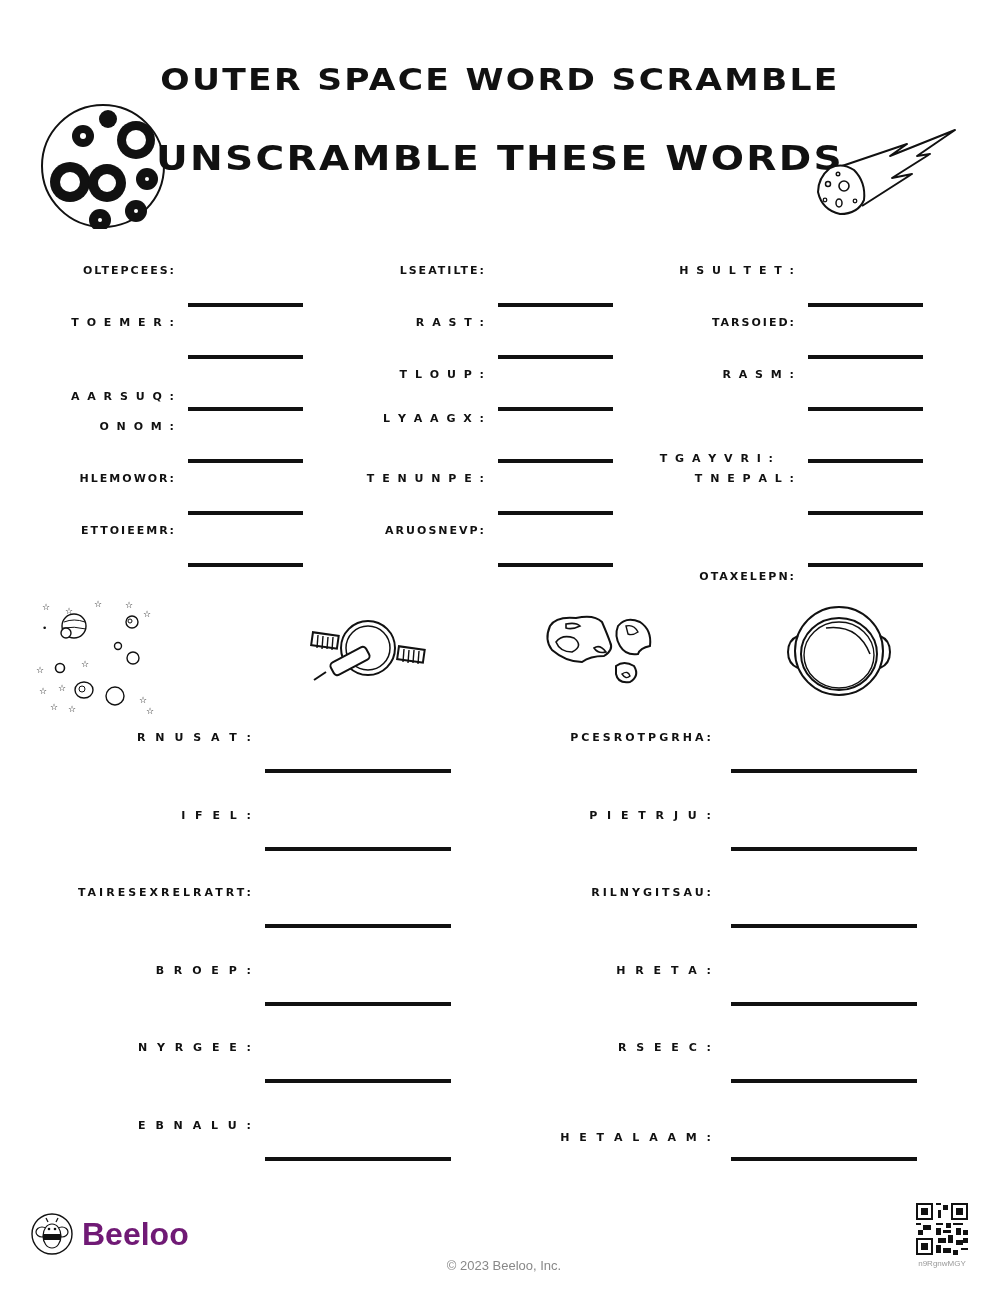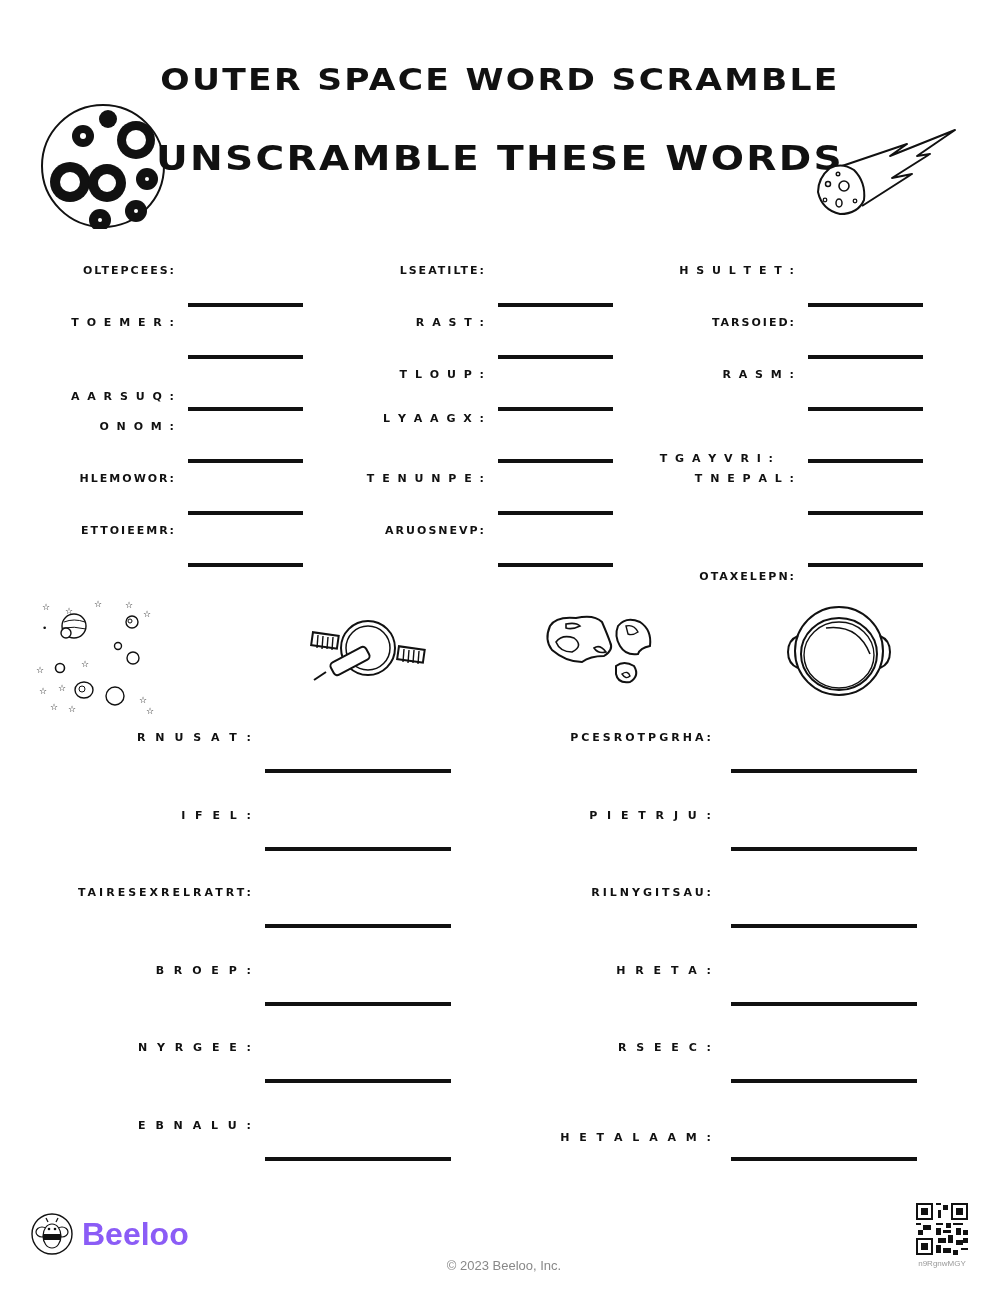--- a/index.html
+++ b/index.html
@@ -18,21 +18,21 @@
 
   .word-label {
     position: absolute; font-family: "DejaVu Sans", sans-serif; font-weight: bold;
     font-size: 11px; color: #111; text-align: right; white-space: nowrap;
   }
   .answer-line {
     position: absolute; height: 4px; background: #111;
   }
 
   #footer-logo { position: absolute; left: 30px; top: 1212px; display: flex; align-items: center; }
-  #footer-logo .brand { font-family: "Liberation Sans", sans-serif; font-size: 32px; font-weight: bold; margin-left: 8px; color: #8b5cf6; }
+  #footer-logo .brand { font-family: "Liberation Sans", sans-serif; font-size: 32px; font-weight: bold; margin-left: 8px; color: #701a75; }
   #copyright { position: absolute; left: 0; width: 1000px; top: 1258px; text-align: center; font-family: "Liberation Sans", sans-serif; font-size: 13px; color: #888; padding-left: 8px; }
   #qr { position: absolute; left: 916px; top: 1203px; width: 52px; height: 52px; }
   #qr-code { position: absolute; left: 905px; top: 1259px; width: 74px; text-align: center; font-family: "Liberation Sans", sans-serif; font-size: 8px; color: #999; }
 </style>
 </head>
 <body>
 
 <div id="title-main" class="title">OUTER SPACE WORD SCRAMBLE</div>
 <div id="title-sub" class="title">UNSCRAMBLE THESE WORDS</div>
 

